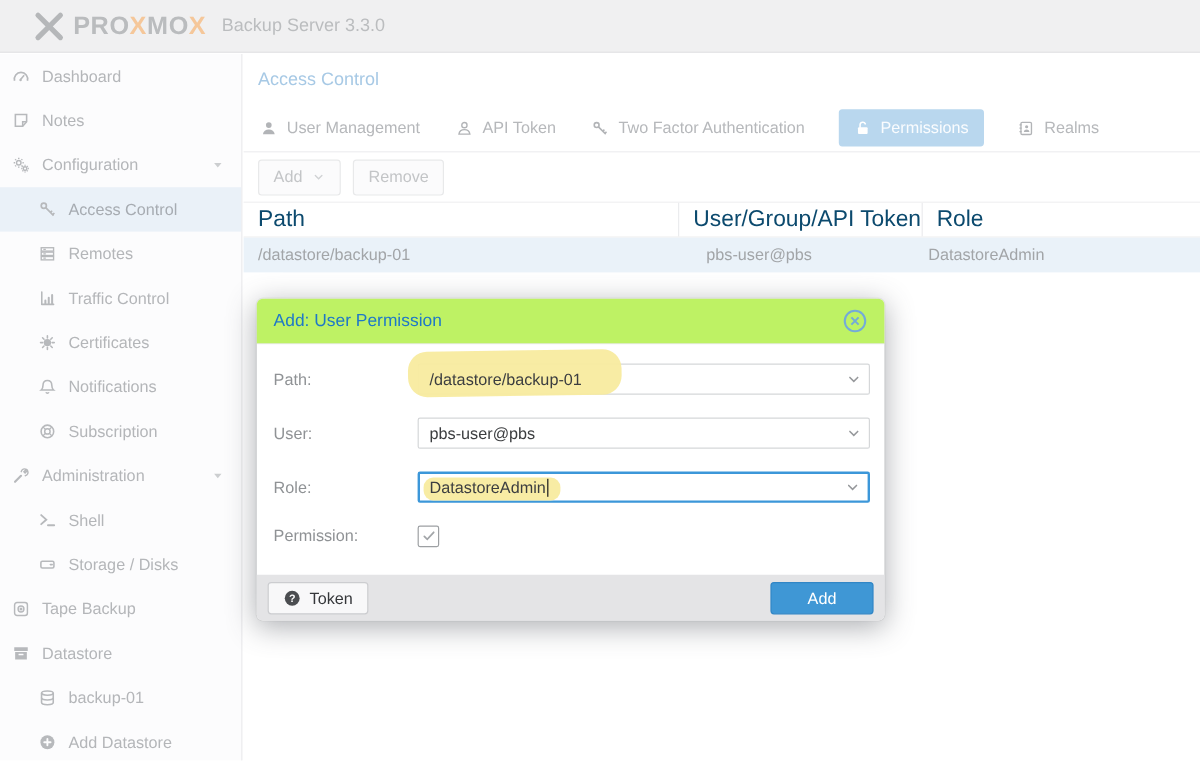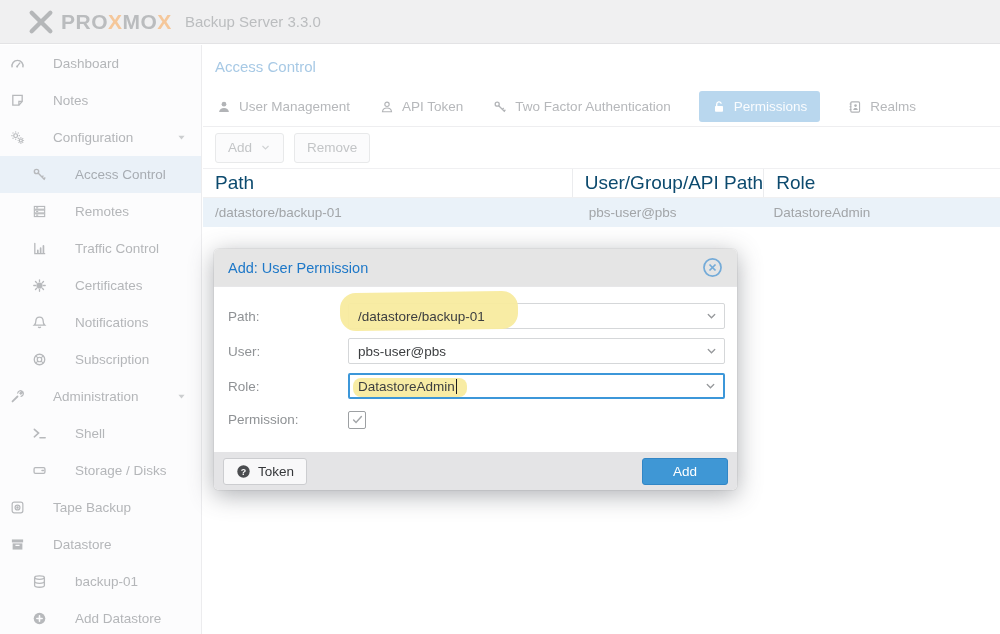--- a/index.html
+++ b/index.html
@@ -11,21 +11,21 @@
           border-bottom:1px solid #e3e3e5;display:flex;align-items:center;padding-left:26px;box-sizing:border-box;}
   .logo-mark{display:flex;align-items:center;color:#b5b7b9;}
   .logo-mark svg{width:30px;height:28px;display:block;}
   .brand{font-size:21px;font-weight:bold;letter-spacing:.5px;margin-left:5px;color:#babcbe;}
   .brand .seg.accent{color:#f5c79a;}
   .product{margin-left:13px;font-size:15px;color:#bbbdbf;}
 
   
   .sidebar{position:absolute;top:45px;left:0;width:202px;bottom:0;background:#fcfcfd;
            border-right:1px solid #ececee;box-sizing:border-box;}
-  .snav-item{height:37px;display:flex;align-items:center;gap:28px;padding-left:10px;
+  .snav-item{height:37px;display:flex;align-items:center;gap:10px;padding-left:10px;
              color:#b4b6b9;font-size:13.5px;cursor:pointer;position:relative;box-sizing:border-box;}
   .snav-item.ind{padding-left:32px;}
   .snav-item.sel{background:#eaf1f8;color:#a7acb2;}
   .snav-item .ico{display:flex;color:#b7b9bc;}
   .snav-item .ico svg{width:15px;height:15px;display:block;}
   .snav-item .exp{position:absolute;right:14px;color:#ccced0;display:flex;}
   .snav-item .exp svg{width:11px;height:11px;display:block;}
 
   
   .content{position:absolute;left:203px;top:45px;right:0;bottom:0;background:#fff;}
@@ -51,27 +51,27 @@
   .gh-cell:nth-child(3){width:300px;border-right:none;}
   .grid-row{display:flex;height:29px;background:#eaf2f9;align-items:center;cursor:pointer;}
   .gr-cell{padding-left:12px;font-size:13.5px;color:#a2a5a8;box-sizing:border-box;white-space:nowrap;overflow:hidden;}
   .gr-cell:nth-child(1){width:472px;}
   .gr-cell:nth-child(2){width:232px;}
   .gr-cell:nth-child(3){width:300px;}
 
   
   .modal{position:absolute;left:214px;top:249px;width:523px;border-radius:5px;background:#fff;
          box-shadow:0 5px 24px rgba(70,75,85,.45),0 0 0 1px rgba(0,0,0,.05);z-index:10;}
-  .modal-header{height:38px;display:flex;align-items:center;padding:0 14px;background:#e5e5e5;
+  .modal-header{height:38px;display:flex;align-items:center;padding:0 14px;background:#bef264;
                 border-bottom:1px solid #e7e7e9;border-radius:5px 5px 0 0;box-sizing:border-box;}
   .modal-title{font-size:14.5px;color:#1e78c8;flex:1;}
   .close-btn{color:#74abd8;cursor:pointer;display:flex;}
   .close-btn svg{width:21px;height:21px;display:block;}
   .modal-body{padding:16px 12px 24px 14px;position:relative;}
-  .frow{display:flex;align-items:center;margin-bottom:9px;height:26px;}
+  .frow{display:flex;align-items:center;margin-bottom:19px;height:26px;}
   .frow:last-child{margin-bottom:0;height:17px;margin-top:12px;}
   .flabel{width:120px;font-size:13.5px;color:#8f9295;flex:none;}
   .fcombo{flex:1;position:relative;height:26px;border:1px solid #d5d7d9;border-radius:2px;background:#fff;
           display:flex;align-items:center;padding-left:9px;font-size:13.5px;color:#3c3e40;box-sizing:border-box;cursor:text;}
   .fcombo.focused{border:2px solid #3c97d9;padding-left:8px;}
   .fcombo .val{position:relative;z-index:3;white-space:pre;}
   .ftrigger{position:absolute;right:6px;top:50%;transform:translateY(-50%);color:#96989b;cursor:pointer;display:flex;z-index:3;}
   .ftrigger svg{width:13px;height:13px;display:block;}
   .hl{position:absolute;background:#f8eb9f;z-index:2;pointer-events:none;opacity:.95;}
   .hl.large{left:-9px;top:-12px;height:38px;width:178px;border-radius:16px;transform:rotate(-.8deg);}
@@ -336,21 +336,21 @@
             </svg>
           </span>
       </button>
       <button class="tbtn">
         <span>Remove</span>
       </button>
     </div>
     <div>
       <div class="grid-head" id="grid-head">
           <div class="gh-cell">Path</div>
-          <div class="gh-cell">User/Group/API Path</div>
+          <div class="gh-cell">User/Group/API Token</div>
           <div class="gh-cell">Role</div>
         </div>
       <div id="grid-body">
           <div class="grid-row">
             <div class="gr-cell">/datastore/backup-01</div>
             <div class="gr-cell">pbs-user@pbs</div>
             <div class="gr-cell">DatastoreAdmin</div>
           </div>
         </div>
     </div>

